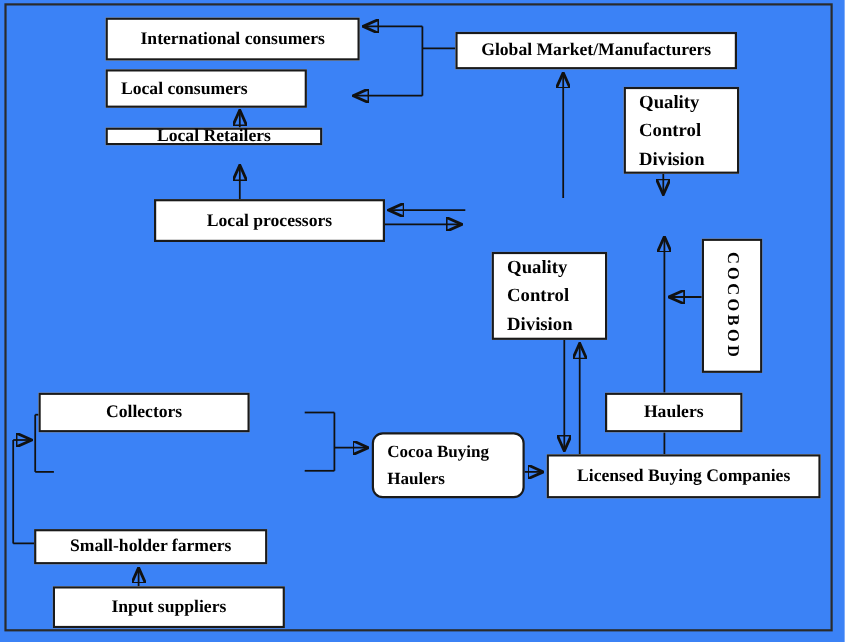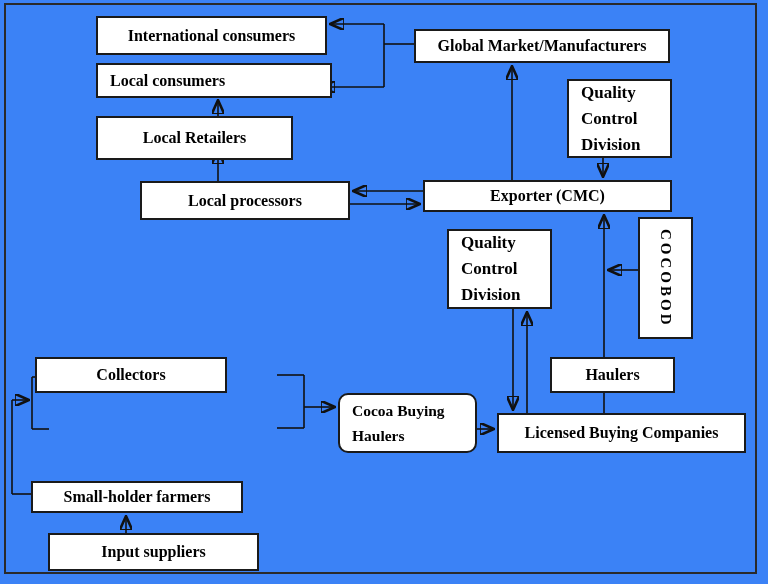--- a/index.html
+++ b/index.html
@@ -106,33 +106,32 @@
     <line x1="277" y1="428" x2="304" y2="428"></line>
     <line x1="304" y1="407" x2="335" y2="407" marker-end="url(#ah)"></line>
 
     <line x1="477" y1="429" x2="494" y2="429" marker-end="url(#ah)"></line>
 
     <line x1="126" y1="533" x2="126" y2="516" marker-end="url(#ah)"></line>
   </svg>
 
   <div class="box" style="left:96px; top:16px; width:231px; height:39px;">International consumers</div>
 
-  <div class="box align-left" style="left:96px; top:63px; width:236px; height:35px;">Local consumers</div>
+  <div class="box align-left" style="left:96px; top:63px; width:183px; height:35px;">Local consumers</div>
 
-  <div class="box" style="left:96px; top:116px; width:197px; height:44px;">Local Retailers</div>
+  <div class="box" style="left:96px; top:116px; width:197px; height:16px;">Local Retailers</div>
 
   <div class="box" style="left:414px; top:29px; width:256px; height:34px;">Global Market/Manufacturers</div>
 
   <div class="box multiline" style="left:567px; top:79px; width:105px; height:79px;">
     <span>Quality</span>
     <span>Control</span>
     <span>Division</span>
   </div>
 
-  <div class="box" style="left:423px; top:180px; width:249px; height:32px;">Exporter (CMC)</div>
 
   <div class="box" style="left:140px; top:181px; width:210px; height:39px;">Local processors</div>
 
   <div class="box multiline" style="left:447px; top:229px; width:105px; height:80px;">
     <span>Quality</span>
     <span>Control</span>
     <span>Division</span>
   </div>
 
   <div class="box" style="left:638px; top:217px; width:55px; height:122px;">

